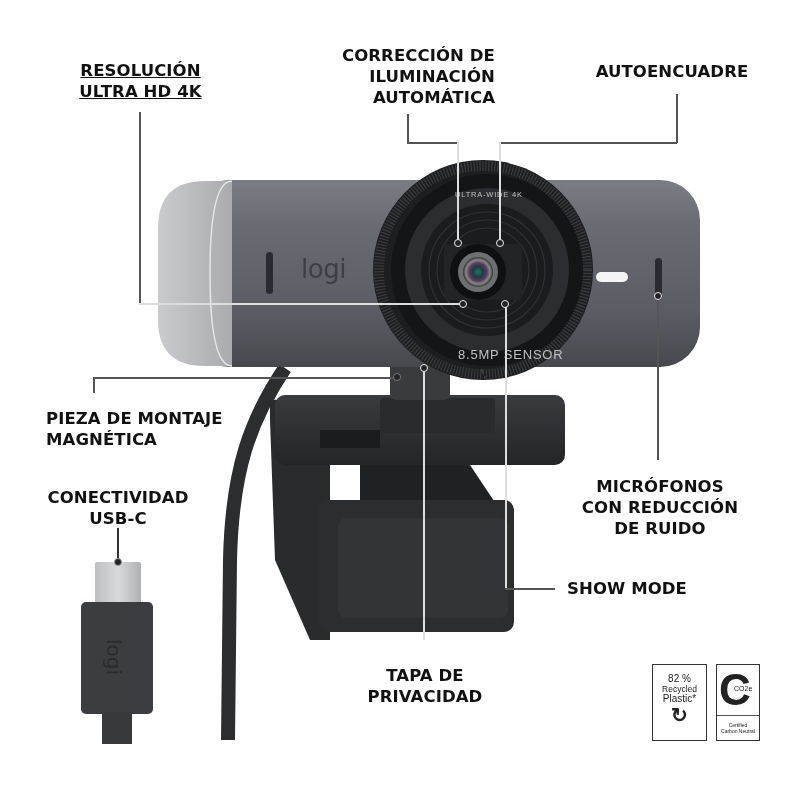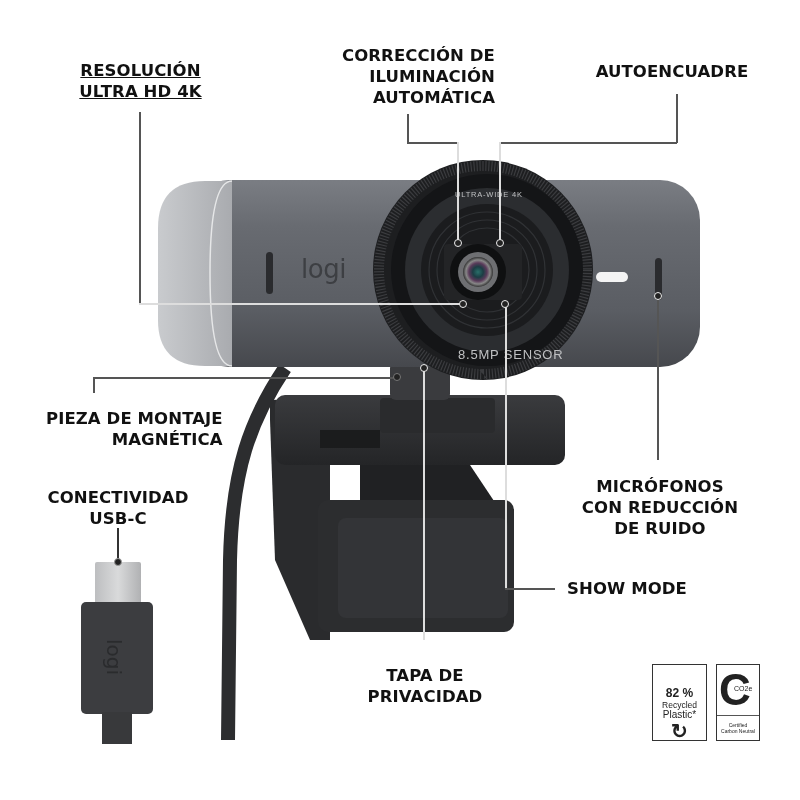--- a/index.html
+++ b/index.html
@@ -126,21 +126,21 @@
   <span>ULTRA HD 4K</span>
 </div>
 <div class="label" style="left:315px;top:45px;width:180px;text-align:right;">
   <span>CORRECCIÓN DE</span>
   <span>ILUMINACIÓN</span>
   <span>AUTOMÁTICA</span>
 </div>
 <div class="label" style="left:582px;top:61px;width:180px;">
   <span>AUTOENCUADRE</span>
 </div>
-<div class="label" style="left:46px;top:408px;text-align:right;">
+<div class="label" style="left:46px;top:408px;text-align:left;">
   <span>PIEZA DE MONTAJE</span>
   <span>MAGNÉTICA</span>
 </div>
 <div class="label" style="left:38px;top:487px;width:160px;">
   <span>CONECTIVIDAD</span>
   <span>USB-C</span>
 </div>
 <div class="label" style="left:565px;top:476px;width:190px;">
   <span>MICRÓFONOS</span>
   <span>CON REDUCCIÓN</span>
@@ -148,21 +148,21 @@
 </div>
 <div class="label" style="left:567px;top:578px;text-align:left;">
   <span>SHOW MODE</span>
 </div>
 <div class="label" style="left:350px;top:665px;width:150px;">
   <span>TAPA DE</span>
   <span>PRIVACIDAD</span>
 </div>
 
 <div class="badge" style="left:652px;top:664px;width:55px;height:77px;">
-  <div style="font-size:12px;margin-top:21px;font-weight:bold;">82 %</div>
+  <div style="font-size:10px;margin-top:8px;">82 %</div>
   <div style="font-size:8.5px;line-height:10px;">Recycled</div>
   <div style="font-size:10px;line-height:10px;">Plastic*</div>
   <div style="font-size:20px;line-height:22px;font-weight:bold;">↻</div>
 </div>
 <div class="badge" style="left:716px;top:664px;width:44px;height:77px;">
   <div style="position:relative;height:50px;border-bottom:1px solid #555;">
     <div style="position:absolute;left:2px;top:0px;font-size:44px;line-height:50px;font-weight:bold;">C</div>
     <div style="position:absolute;left:17px;top:20px;font-size:7px;">CO2e</div>
   </div>
   <div style="font-size:5px;margin-top:6px;line-height:6px;">Certified</div>

